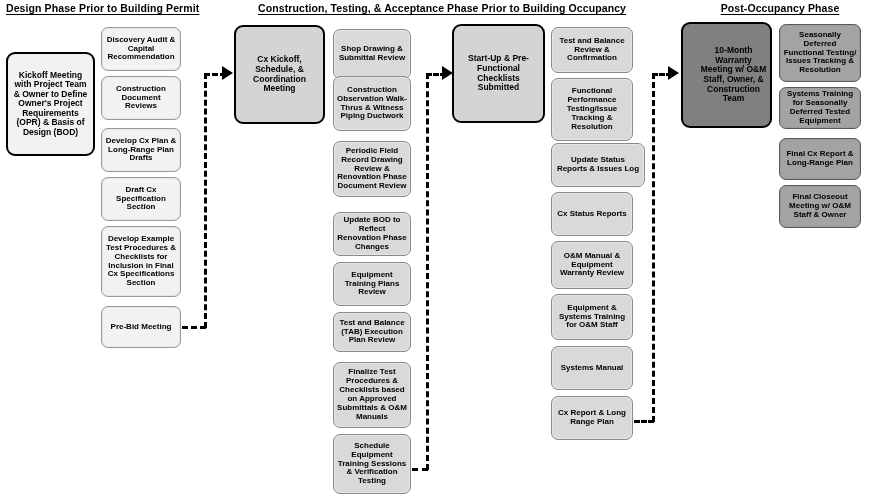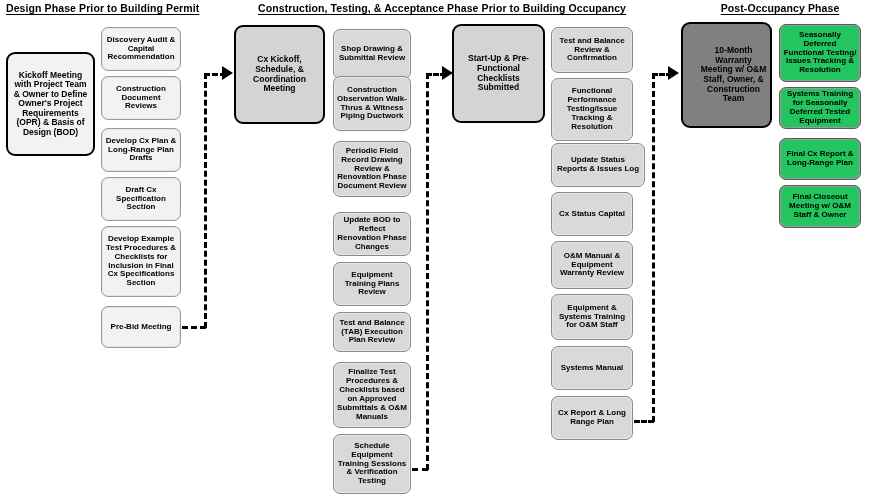--- a/index.html
+++ b/index.html
@@ -26,21 +26,21 @@
     background:#d9d9d9;
     border:1px solid #8a8a8a;
     border-radius:7px;
     box-shadow:inset 0 0 0 1px #e6e6e6;
   }
   .task.white{
     background:#f2f2f2;
     border:1px solid #9a9a9a;
   }
   .task.dark{
-    background:#22c55e;
+    background:#a3a3a3;
     border:1px solid #5a5a5a;
     box-shadow:inset 0 0 0 1px #9c9c9c;
   }
 
   
   .milestone{
     background:#d4d4d4;
     border:2.5px solid #000;
     border-radius:9px;
     font-size:8.5px;
@@ -97,21 +97,21 @@
   <div class="dash-h" style="left:412px;top:468px;width:16px;"></div>
   <div class="dash-v" style="left:426px;top:73px;height:397px;"></div>
   <div class="dash-h" style="left:426px;top:73px;width:20px;"></div>
   <div class="arrow-head" style="left:442px;top:66px;"></div>
 
   <div class="node milestone" style="left:452px;top:24px;width:93px;height:99px;">Start-Up &amp; Pre-Functional Checklists Submitted</div>
 
   <div class="node task" style="left:551px;top:27px;width:82px;height:46px;">Test and Balance Review &amp; Confirmation</div>
   <div class="node task" style="left:551px;top:78px;width:82px;height:63px;">Functional Performance Testing/Issue Tracking &amp; Resolution</div>
   <div class="node task" style="left:551px;top:143px;width:94px;height:44px;">Update Status Reports &amp; Issues Log</div>
-  <div class="node task" style="left:551px;top:192px;width:82px;height:44px;">Cx Status Capital</div>
+  <div class="node task" style="left:551px;top:192px;width:82px;height:44px;">Cx Status Reports</div>
   <div class="node task" style="left:551px;top:241px;width:82px;height:48px;">O&amp;M Manual &amp; Equipment Warranty Review</div>
   <div class="node task" style="left:551px;top:294px;width:82px;height:46px;">Equipment &amp; Systems Training for O&amp;M Staff</div>
   <div class="node task" style="left:551px;top:346px;width:82px;height:44px;">Systems Manual</div>
   <div class="node task" style="left:551px;top:396px;width:82px;height:44px;">Cx Report &amp; Long Range Plan</div>
 
   <div class="dash-h" style="left:634px;top:420px;width:20px;"></div>
   <div class="dash-v" style="left:652px;top:73px;height:349px;"></div>
   <div class="dash-h" style="left:652px;top:73px;width:20px;"></div>
   <div class="arrow-head" style="left:668px;top:66px;"></div>
 

